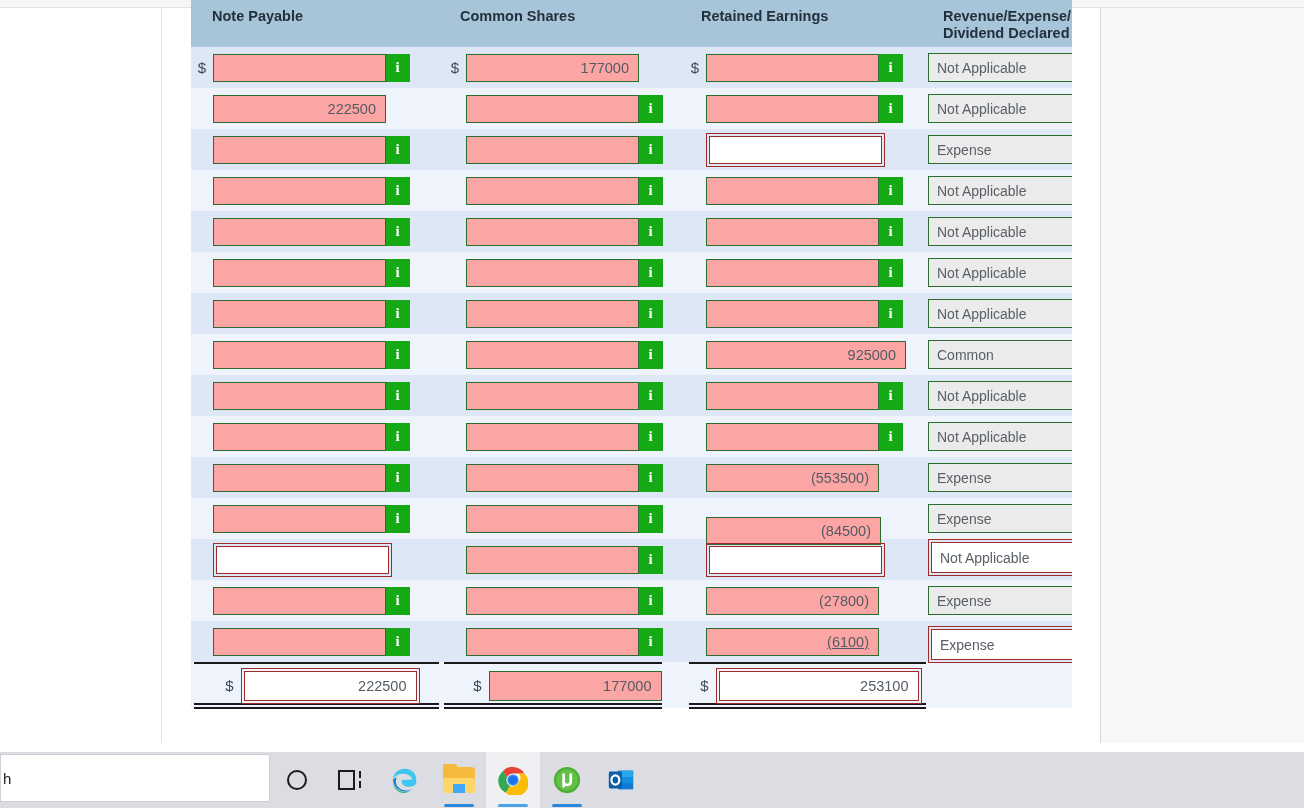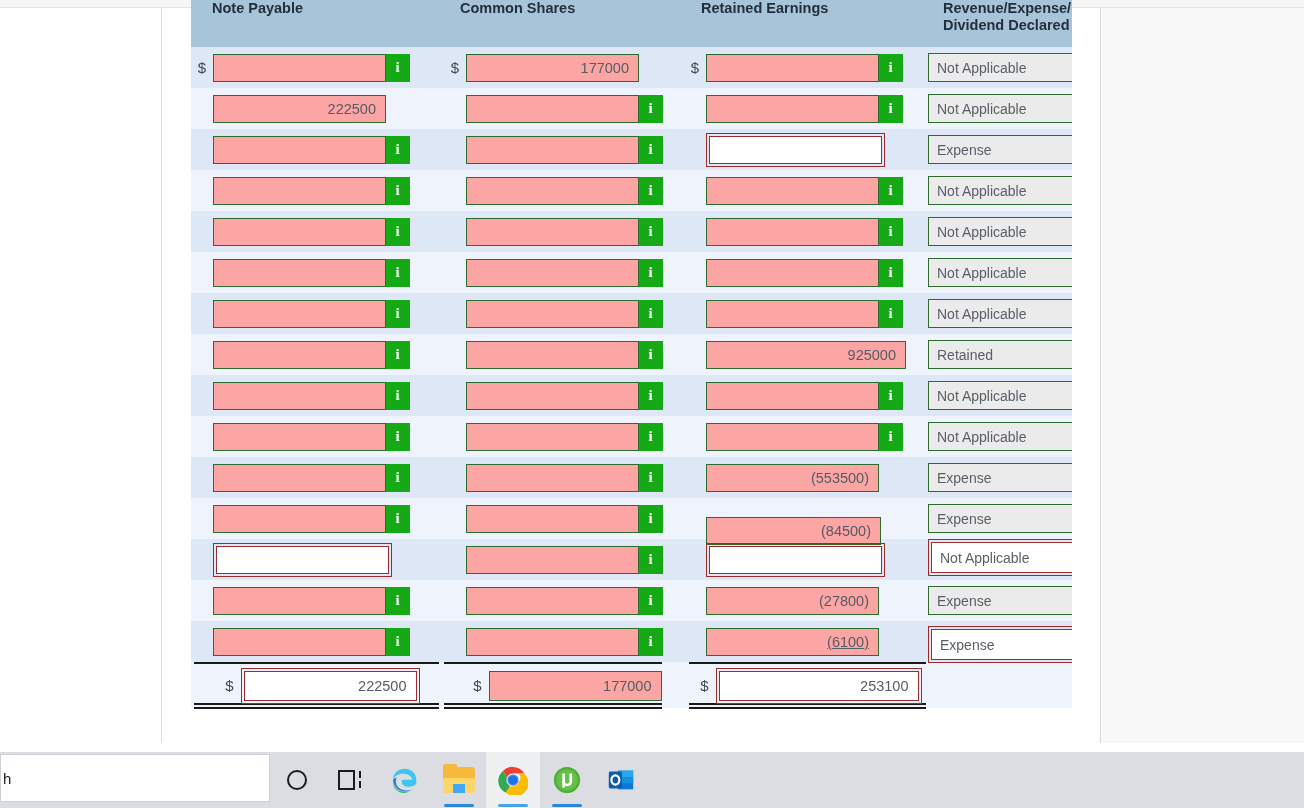--- a/index.html
+++ b/index.html
@@ -98,20 +98,21 @@
   .header-row {
     display: flex;
     background: #a8c4d8;
     height: 47px;
     align-items: flex-start;
   }
   .hcell {
     font-size: 14.5px;
     font-weight: bold;
     color: #21303c;
+    padding-top: 8px;
     line-height: 17px;
   }
   .hcell.c-note   { width: 253px; padding-left: 21px; }
   .hcell.c-common { width: 240px; padding-left: 16px; }
   .hcell.c-retain { width: 244px; padding-left: 17px; }
   .hcell.c-rev    { width: 273px; padding-left: 15px; }
 
   
   .row {
     display: flex;
@@ -547,21 +548,21 @@
                 <div class="info">i</div>
               </div>
             </div>
             <div class="cell c-retain">
               <span class="dollar blank" style="visibility: hidden;">$</span>
               <div class="field w-wide">
                 <div class="box" style="width: 200px;">925000</div>
               </div>
             </div>
             <div class="cell c-rev">
-              <div class="select">Retained</div>
+              <div class="select">Common</div>
             </div>
           </div>
           <div class="row odd">
             <div class="cell c-note">
               <span class="dollar blank" style="visibility: hidden;">$</span>
               <div class="field w-narrow">
                 <div class="box"></div>
                 <div class="info">i</div>
               </div>
             </div>

